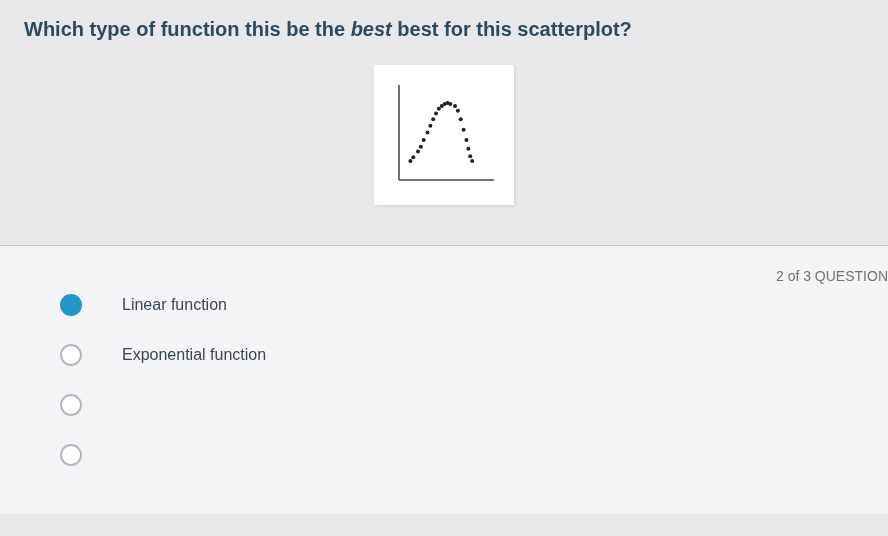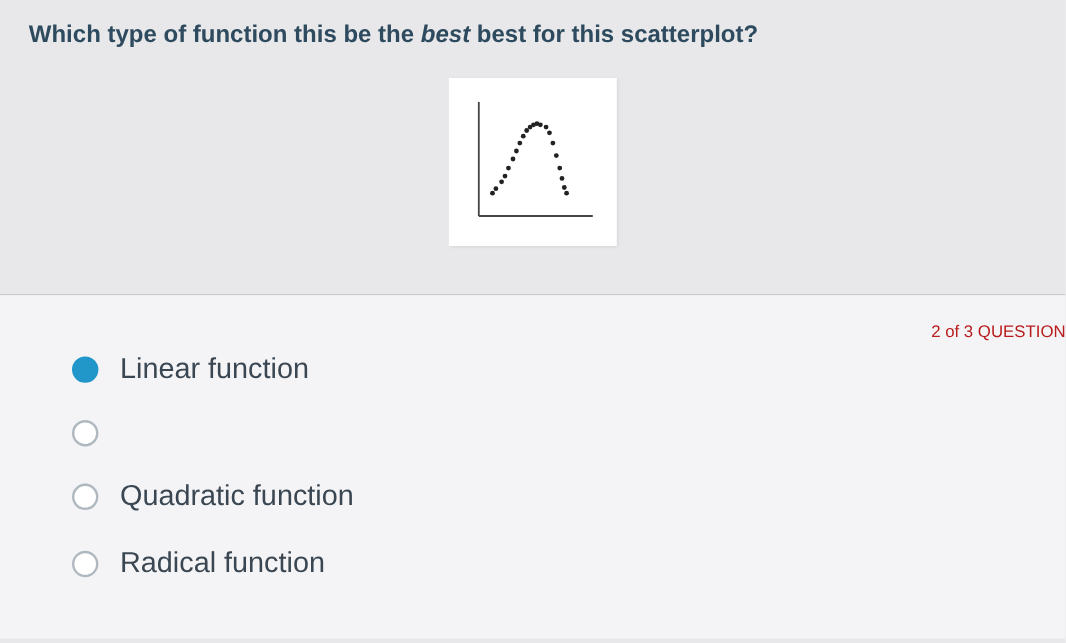--- a/index.html
+++ b/index.html
@@ -43,21 +43,21 @@
     .answers-section {
       background: #f4f4f6;
       padding: 20px 24px 20px 60px;
       position: relative;
     }
     .question-counter {
       position: absolute;
       top: 22px;
       right: 0;
       font-size: 14px;
-      color: #b91c1c;
+      color: #737373;
       font-weight: 400;
     }
     .option {
       display: flex;
       align-items: center;
       margin: 28px 0;
       cursor: pointer;
     }
     .radio {
       width: 22px;
@@ -67,23 +67,24 @@
       margin-right: 18px;
       flex-shrink: 0;
       position: relative;
       background: #fff;
     }
     .radio.selected {
       border-color: #2196c9;
       background: #2196c9;
     }
     .option-label {
-      font-size: 24px;
+      font-size: 16px;
       color: #3a4752;
       font-weight: 500;
+      margin-left: 22px;
     }
   </style>
 </head>
 <body>
 
 <div class="question-section">
   <div class="question-text">
     <span>Which type of function this be the </span><em>best</em><span> best for this scatterplot?</span>
   </div>
   <div class="scatterplot-container">
@@ -122,23 +123,22 @@
 
 <div class="answers-section">
   <div class="question-counter">2 of 3 QUESTION</div>
   <div id="options-container">
       <div class="option">
         <div class="radio selected"></div>
         <span class="option-label">Linear function</span>
       </div>
       <div class="option">
         <div class="radio"></div>
+        <span class="option-label">Exponential function</span>
       </div>
       <div class="option">
         <div class="radio"></div>
-        <span class="option-label">Quadratic function</span>
       </div>
       <div class="option">
         <div class="radio"></div>
-        <span class="option-label">Radical function</span>
       </div>
     </div>
 </div>
 
 </body></html>

